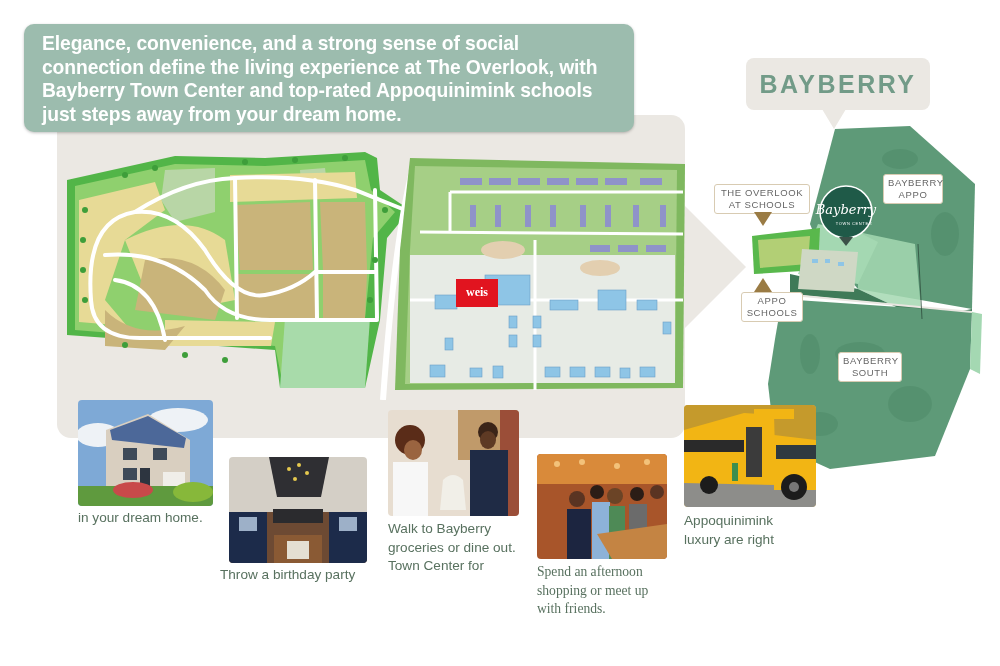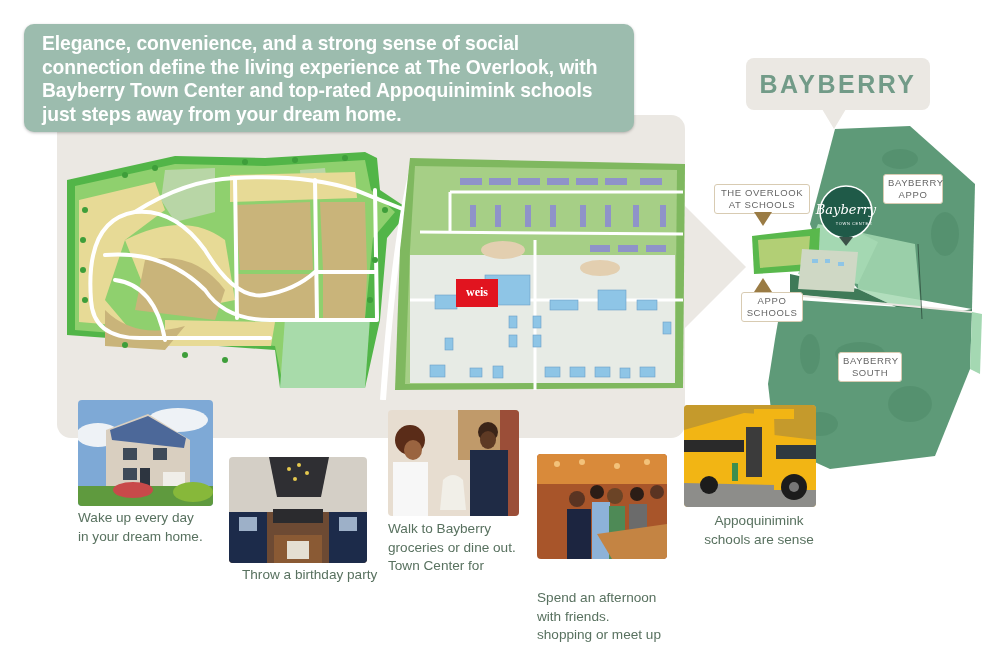--- a/index.html
+++ b/index.html
@@ -236,21 +236,20 @@
       <rect x="75" y="48" width="14" height="12" fill="#3e4a58"></rect>
     <rect x="45" y="68" width="14" height="12" fill="#3e4a58"></rect>
       <rect x="62" y="68" width="10" height="20" fill="#2d3540"></rect>
     <rect x="85" y="72" width="22" height="16" fill="#f0eee9"></rect>
     <rect x="0" y="86" width="135" height="20" fill="#5f9a3e"></rect>
     <ellipse cx="55" cy="90" rx="20" ry="8" fill="#c84a4a"></ellipse>
     <ellipse cx="115" cy="92" rx="20" ry="10" fill="#87b83a"></ellipse>
   </svg>
 </div>
 <div class="abs" style="left:78px;top:509px;width:160px;">
-  <p class="caption">Wake up every day</p>
   <p class="caption">in your dream home.</p>
 </div>
 
 <div class="abs photo" style="left:229px;top:457px;width:138px;height:106px;">
   <svg width="138" height="106" viewBox="0 0 138 106">
     <rect width="138" height="106" fill="#d4cfc6"></rect>
     <polygon points="40,0 100,0 92,40 48,40" fill="#2f2f33"></polygon>
     <g fill="#e6c94f">
         <circle cx="60" cy="12" r="2"></circle>
         <circle cx="70" cy="8" r="2"></circle>
@@ -260,21 +259,21 @@
     <rect x="0" y="55" width="138" height="51" fill="#6d4a33"></rect>
     <rect x="0" y="55" width="38" height="51" fill="#1c2b4a"></rect>
     <rect x="100" y="55" width="38" height="51" fill="#1c2b4a"></rect>
     <rect x="10" y="60" width="18" height="14" fill="#9db0c8"></rect>
     <rect x="110" y="60" width="18" height="14" fill="#9db0c8"></rect>
     <rect x="45" y="78" width="48" height="28" fill="#8a5a34"></rect>
     <rect x="58" y="84" width="22" height="18" fill="#e4dfd2"></rect>
     <rect x="44" y="52" width="50" height="14" fill="#2b2b2e"></rect>
   </svg>
 </div>
-<div class="abs" style="left:242px;top:566px;width:170px;">
+<div class="abs" style="left:220px;top:566px;width:170px;">
   <p class="caption">Throw a birthday party</p>
 </div>
 
 <div class="abs photo" style="left:388px;top:410px;width:131px;height:106px;">
   <svg width="131" height="106" viewBox="0 0 131 106">
     <rect width="131" height="106" fill="#e7ddd0"></rect>
     <rect x="70" y="0" width="61" height="50" fill="#c09a6a"></rect>
     <rect x="112" y="0" width="19" height="106" fill="#9b4e38"></rect>
     <circle cx="22" cy="30" r="15" fill="#5a2c18"></circle>
     <ellipse cx="25" cy="40" rx="9" ry="10" fill="#9a6440"></ellipse>
@@ -306,39 +305,39 @@
     <circle cx="78" cy="42" r="8" fill="#6b4426"></circle>
     <circle cx="100" cy="40" r="7" fill="#2b1d16"></circle>
     <circle cx="120" cy="38" r="7" fill="#5a3422"></circle>
     <rect x="30" y="55" width="24" height="50" fill="#1c2540"></rect>
     <rect x="55" y="48" width="18" height="57" fill="#8db2d8"></rect>
     <rect x="72" y="52" width="16" height="53" fill="#4e8a56"></rect>
     <rect x="92" y="50" width="18" height="55" fill="#6b6b6b"></rect>
     <polygon points="60,80 130,70 130,105 75,105" fill="#c48443"></polygon>
   </svg>
 </div>
-<div class="abs" style="left:537px;top:589px;width:160px;">
+<div class="abs" style="left:537px;top:563px;width:160px;font-family:Liberation Serif, serif;">
   <p class="caption">Spend an afternoon</p>
+  <p class="caption">shopping or meet up</p>
   <p class="caption">with friends.</p>
-  <p class="caption">shopping or meet up</p>
 </div>
 
 <div class="abs photo" style="left:684px;top:405px;width:132px;height:102px;">
   <svg width="132" height="102" viewBox="0 0 132 102">
     <rect width="132" height="102" fill="#d9b65a"></rect>
     <rect x="0" y="0" width="132" height="40" fill="#c59a2c"></rect>
     <rect x="0" y="75" width="132" height="27" fill="#8d8d8a"></rect>
     <polygon points="0,25 60,8 90,10 92,80 0,78" fill="#f2b514"></polygon>
     <rect x="70" y="4" width="40" height="10" fill="#f2b514"></rect>
     <polygon points="90,30 132,35 132,85 90,85" fill="#f2b514"></polygon>
     <rect x="0" y="35" width="60" height="12" fill="#2a2a2a"></rect>
     <rect x="62" y="22" width="16" height="50" fill="#3b3b3b"></rect>
     <rect x="92" y="40" width="40" height="14" fill="#2f3a40"></rect>
     <circle cx="110" cy="82" r="13" fill="#1c1c1c"></circle>
       <circle cx="110" cy="82" r="5" fill="#777"></circle>
     <circle cx="25" cy="80" r="9" fill="#1c1c1c"></circle>
     <rect x="48" y="58" width="6" height="18" fill="#3e8e4e"></rect>
   </svg>
 </div>
-<div class="abs" style="left:684px;top:512px;width:150px;text-align:center;">
+<div class="abs" style="left:684px;top:512px;width:150px;">
   <p class="caption">Appoquinimink</p>
-  <p class="caption">schools are sense</p>
+  <p class="caption">luxury are right</p>
 </div>
 
 </body></html>

